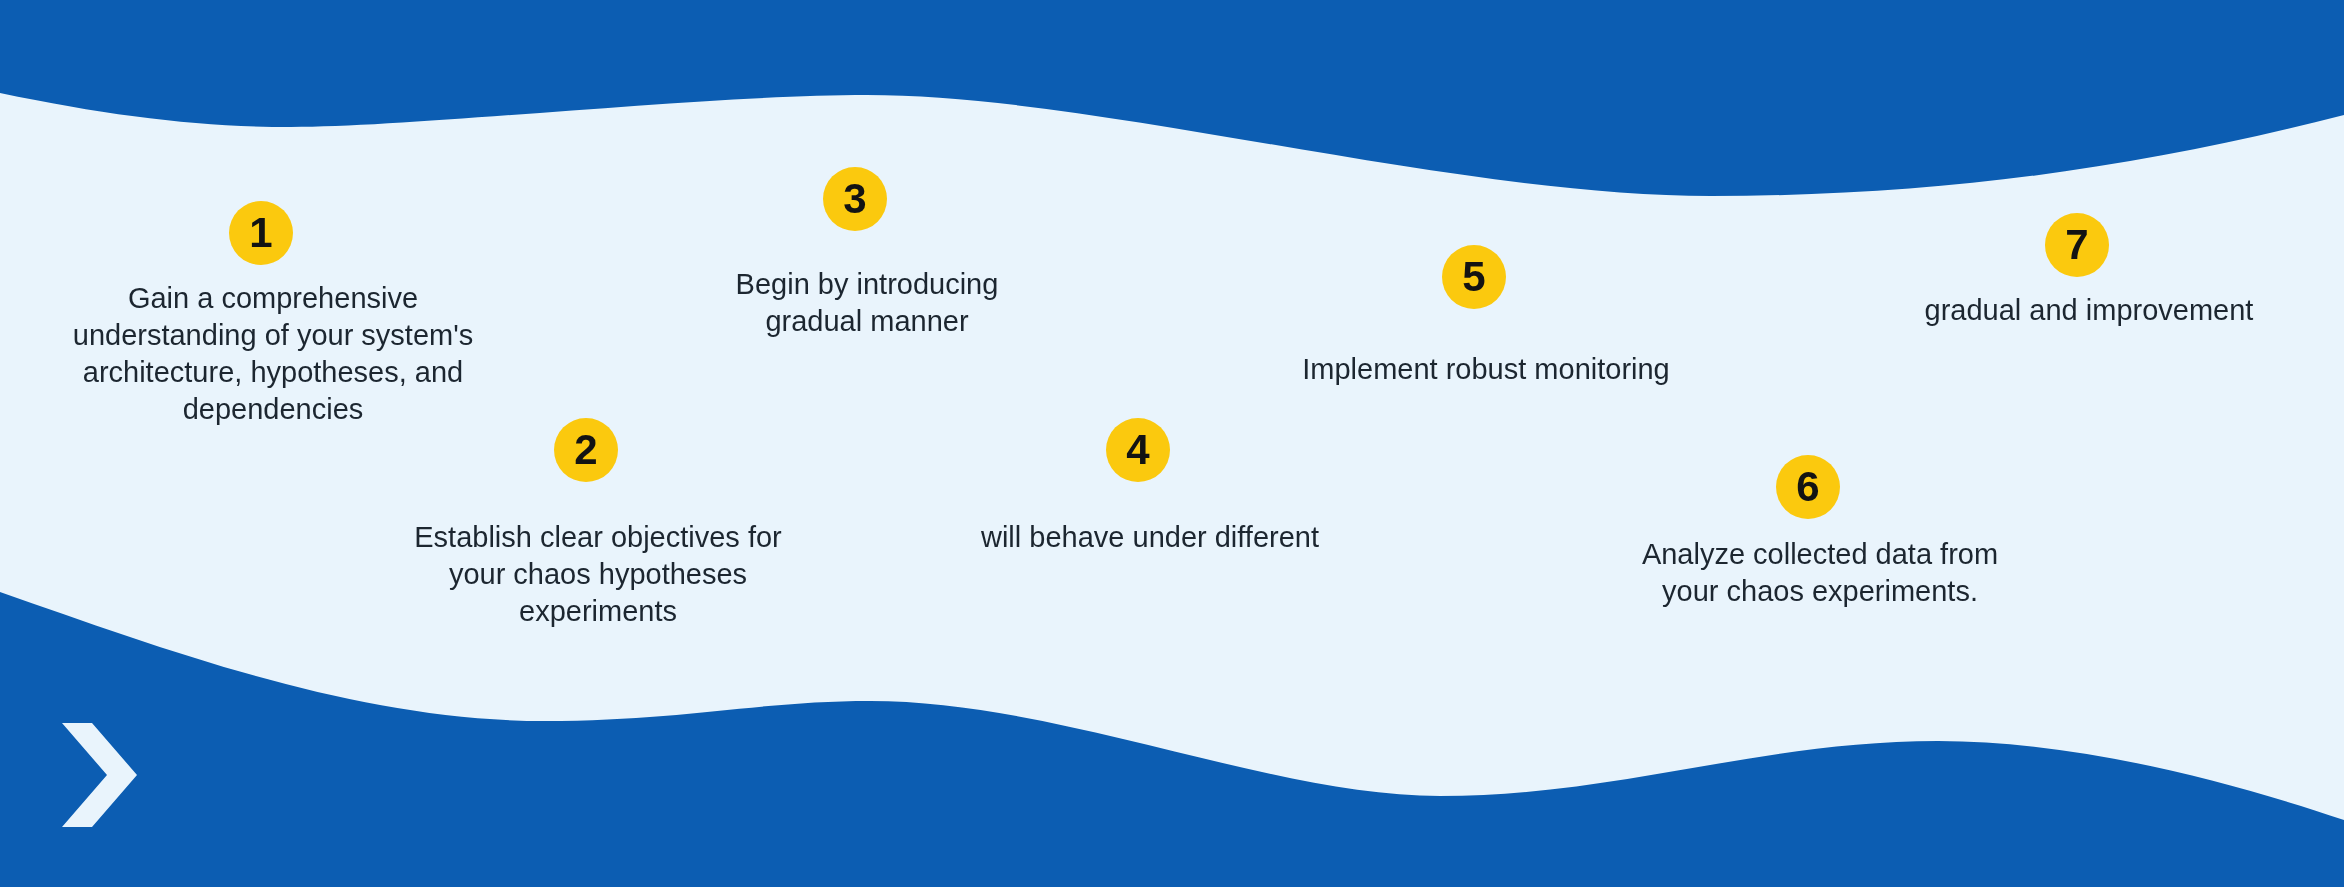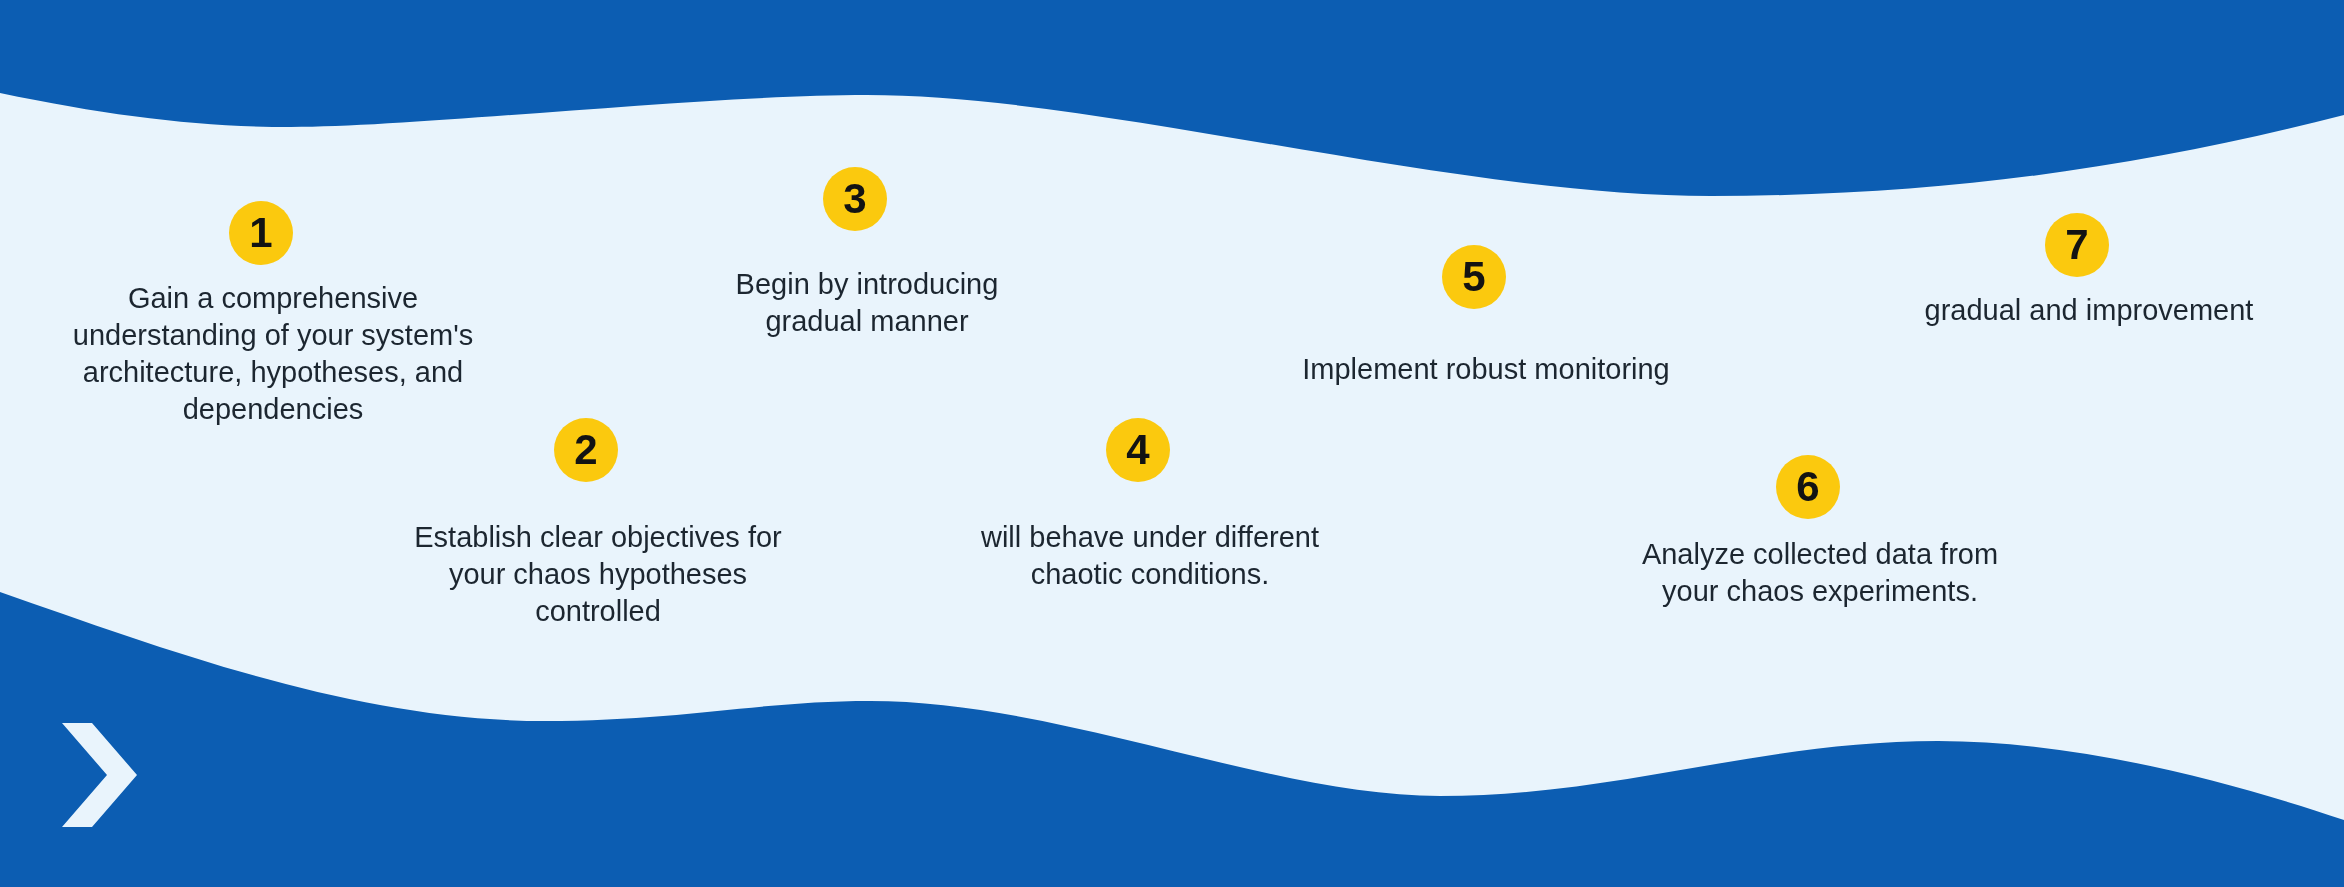--- a/index.html
+++ b/index.html
@@ -74,37 +74,36 @@
       <div class="line">architecture, hypotheses, and</div>
       <div class="line">dependencies</div>
     </div>
   </div>
 
   <div class="step" style="left:336px; top:418px;">
     <div class="badge">2</div>
     <div class="lines" style="top:101px;">
       <div class="line">Establish clear objectives for</div>
       <div class="line">your chaos hypotheses</div>
-      <div class="line">controlled</div>
+      <div class="line">experiments</div>
     </div>
   </div>
 
   <div class="step" style="left:605px; top:167px;">
     <div class="badge">3</div>
     <div class="lines" style="top:99px;">
       <div class="line">Begin by introducing</div>
       <div class="line">gradual manner</div>
     </div>
   </div>
 
   <div class="step" style="left:888px; top:418px;">
     <div class="badge">4</div>
     <div class="lines" style="top:101px;">
       <div class="line">will behave under different</div>
-      <div class="line">chaotic conditions.</div>
     </div>
   </div>
 
   <div class="step" style="left:1224px; top:245px;">
     <div class="badge">5</div>
     <div class="lines" style="top:78px;margin-top:28px;">
       <div class="line">Implement robust monitoring</div>
     </div>
   </div>
 

